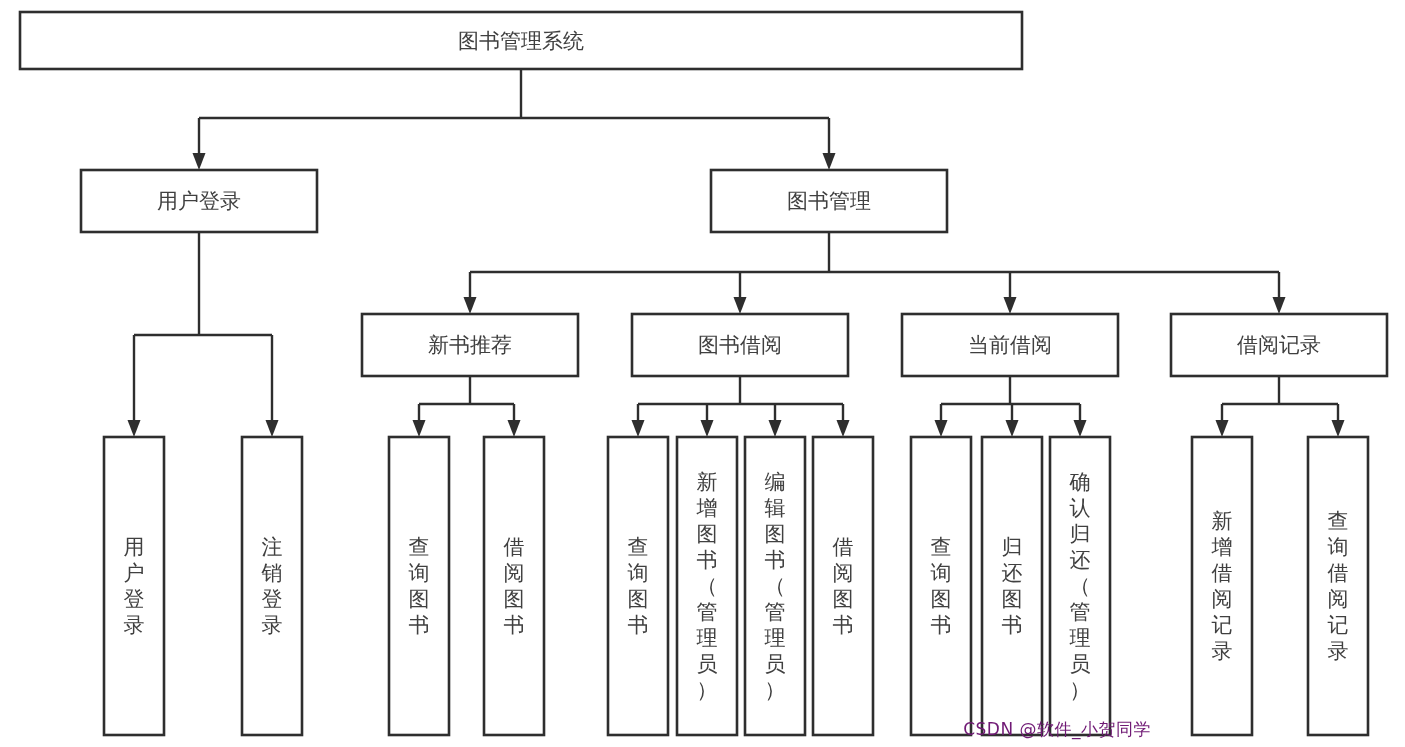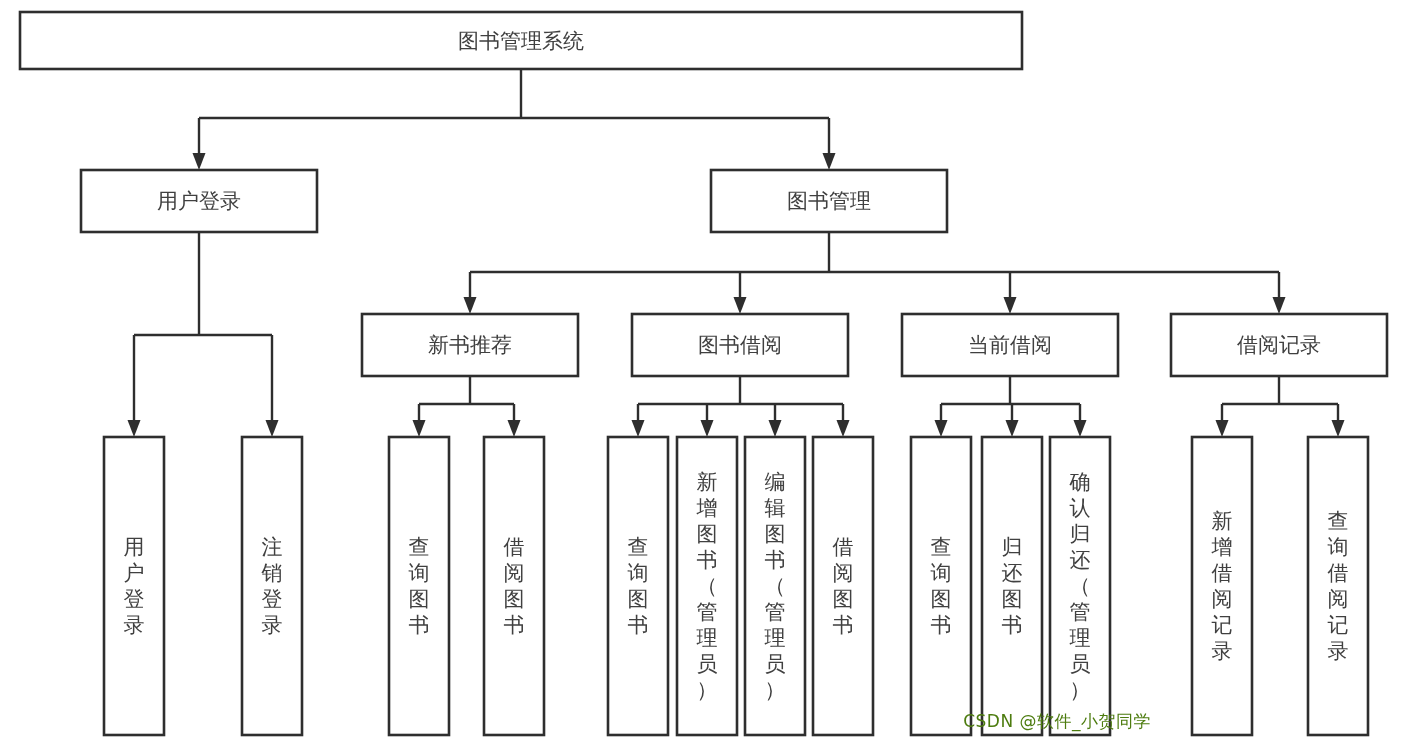--- a/index.html
+++ b/index.html
@@ -50,24 +50,24 @@
     stroke-width: 2.4;
     fill: none;
   }
   .arrow-head {
     fill: #2e2e2e;
     stroke: none;
   }
   .watermark {
     position: absolute;
     right: 8px;
-    bottom: 14px;
+    bottom: 6px;
     font-family: "DejaVu Sans", "Liberation Sans", sans-serif;
     font-size: 17px;
-    color: #4d7c0f;
+    color: #701a75;
     white-space: nowrap;
     letter-spacing: 0.5px;
   }
 </style>
 </head>
 <body>
 
 <div id="diagram-root">
 
   <svg id="flow-svg" viewBox="0 0 1405 747">

